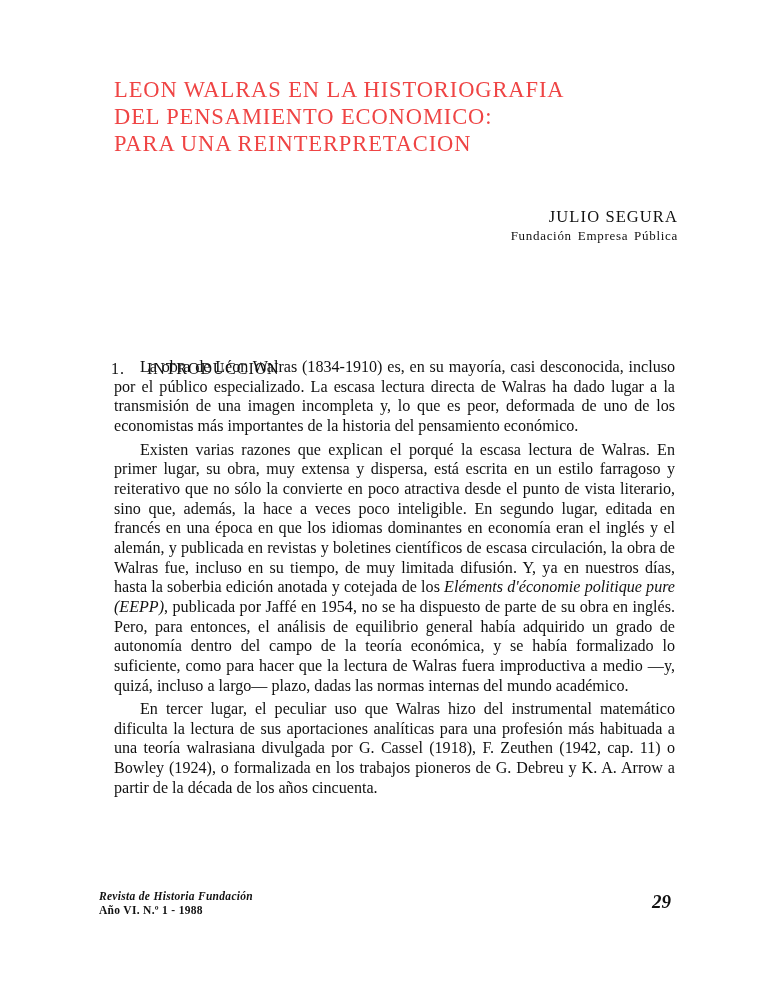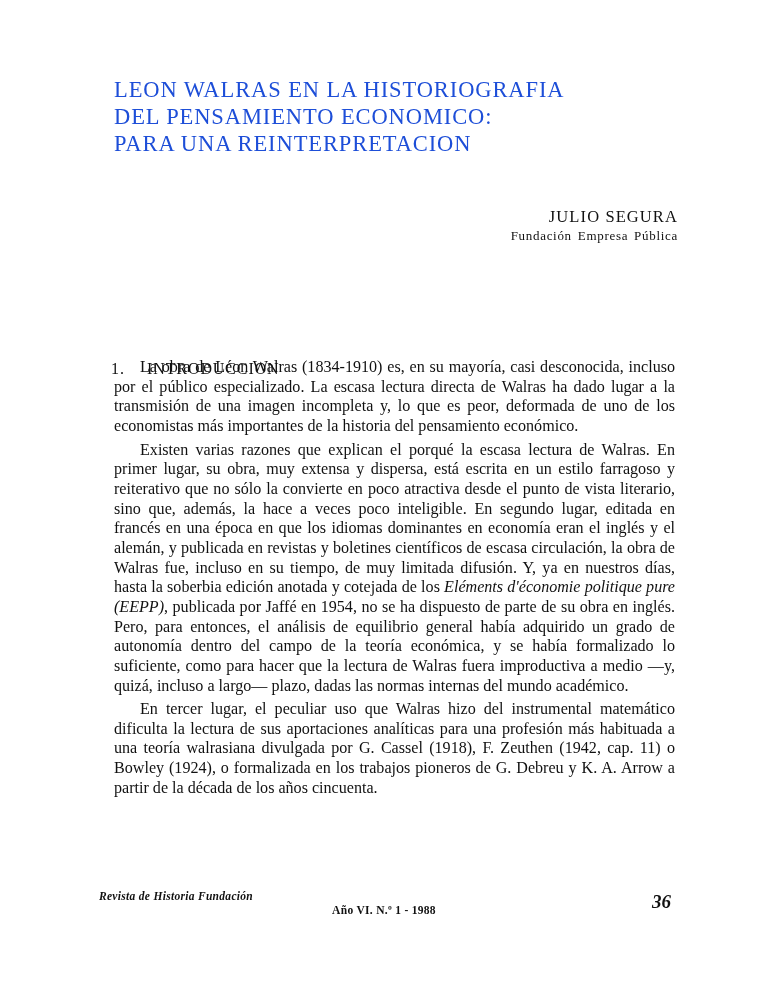--- a/index.html
+++ b/index.html
@@ -31,21 +31,21 @@
     left: 114px;
     top: 76px;
     width: 580px;
   }
   .title-line {
     font-size: 22.5px;
     line-height: 27.2px;
     letter-spacing: 0.9px;
     font-weight: 400;
     white-space: nowrap;
-    color: #1d4ed8;
+    color: #ef4444;
   }
 
   
   .author-block {
     position: absolute;
     right: 90px;
     top: 206px;
     text-align: right;
   }
   .author-name {
@@ -107,21 +107,20 @@
     font-style: italic;
     font-weight: bold;
     line-height: 13.5px;
     letter-spacing: 0.3px;
   }
   .footer-issue {
     font-size: 11.5px;
     font-weight: bold;
     line-height: 13.5px;
     letter-spacing: 0.3px;
-    text-align: center;
   }
   .page-number {
     position: absolute;
     left: 652px;
     top: 891px;
     font-size: 19px;
     font-style: italic;
     font-weight: bold;
   }
 </style>
@@ -148,15 +147,15 @@
   <div class="body-text">
     <p>La obra de Léon Walras (1834-1910) es, en su mayoría, casi desconocida, incluso por el público especializado. La escasa lectura directa de Walras ha dado lugar a la transmisión de una imagen incompleta y, lo que es peor, deformada de uno de los economistas más importantes de la historia del pensamiento económico.</p>
     <p id="para-2">Existen varias razones que explican el porqué la escasa lectura de Walras. En primer lugar, su obra, muy extensa y dispersa, está escrita en un estilo farragoso y reiterativo que no sólo la convierte en poco atractiva desde el punto de vista literario, sino que, además, la hace a veces poco inteligible. En segundo lugar, editada en francés en una época en que los idiomas dominantes en economía eran el inglés y el alemán, y publicada en revistas y boletines científicos de escasa circulación, la obra de Walras fue, incluso en su tiempo, de muy limitada difusión. Y, ya en nuestros días, hasta la soberbia edición anotada y cotejada de los <em>Eléments d'économie politique pure (EEPP)</em>, publicada por Jaffé en 1954, no se ha dispuesto de parte de su obra en inglés. Pero, para entonces, el análisis de equilibrio general había adquirido un grado de autonomía dentro del campo de la teoría económica, y se había formalizado lo suficiente, como para hacer que la lectura de Walras fuera improductiva a medio —y, quizá, incluso a largo— plazo, dadas las normas internas del mundo académico.</p>
     <p>En tercer lugar, el peculiar uso que Walras hizo del instrumental matemático dificulta la lectura de sus aportaciones analíticas para una profesión más habituada a una teoría walrasiana divulgada por G. Cassel (1918), F. Zeuthen (1942, cap. 11) o Bowley (1924), o formalizada en los trabajos pioneros de G. Debreu y K. A. Arrow a partir de la década de los años cincuenta.</p>
   </div>
 
   <div class="footer">
     <div class="footer-journal">Revista de Historia Fundación</div>
     <div class="footer-issue">Año VI. N.º 1 - 1988</div>
   </div>
-  <div class="page-number">36</div>
+  <div class="page-number">29</div>
 
 </div>
 
 </body></html>

